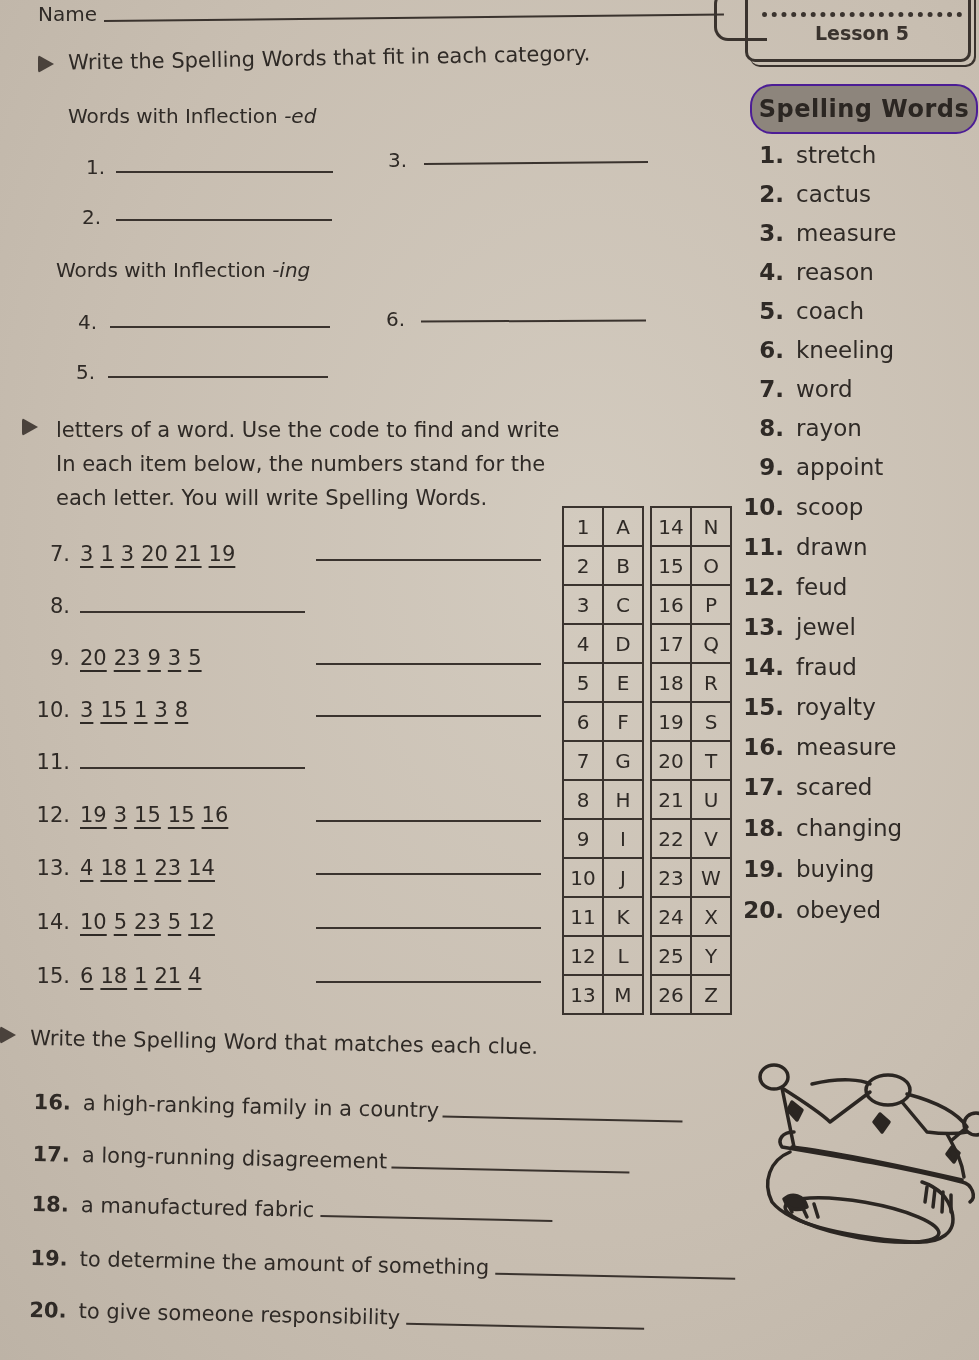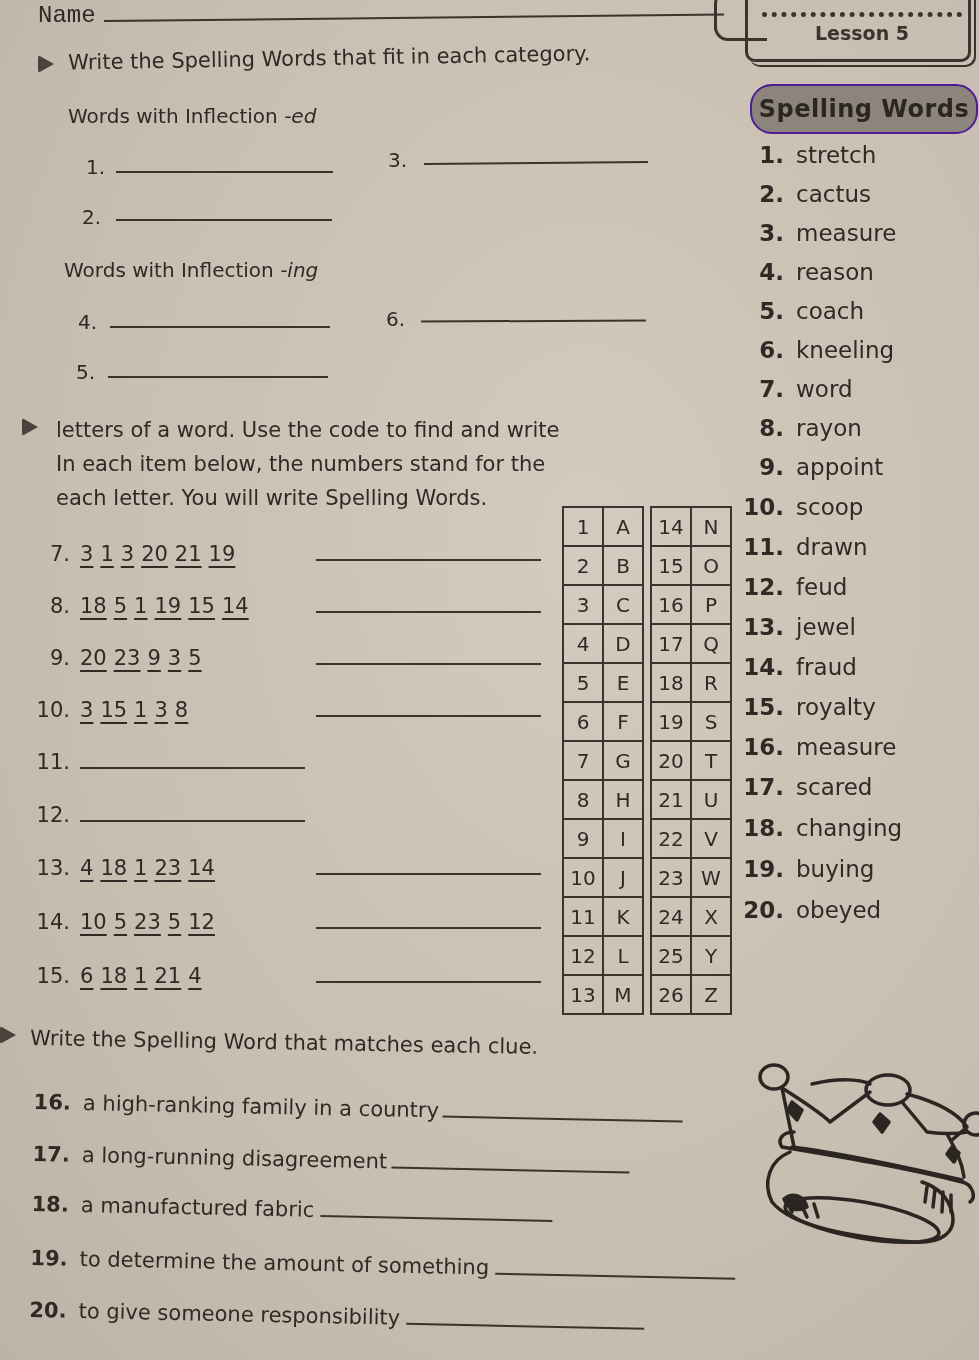--- a/index.html
+++ b/index.html
@@ -4,21 +4,21 @@
   <style>
     html, body { margin: 0; padding: 0; }
     body {
       width: 979px; height: 1360px; overflow: hidden; position: relative;
       background: #c9c0b3;
       background-image: radial-gradient(ellipse at 60% 40%, #d3cbbf 0%, #c8beb1 60%, #bdb3a6 100%);
       font-family: "DejaVu Sans", sans-serif;
       color: #2f2a26;
     }
     .abs { position: absolute; }
-    .name-label { left: 38px; top: 2px; font-size: 24px; font-family: Liberation Mono, monospace; }
+    .name-label { left: 38px; top: 2px; font-size: 20px; }
     .name-line { left: 104px; top: 20px; width: 620px; height: 2px; background: #3a332e; transform: rotate(-0.6deg); transform-origin: left; }
 
     .lesson-tab {
       left: 745px; top: -20px; width: 220px; height: 76px;
       border: 3px solid #3a332e; border-radius: 10px;
       box-shadow: 4px 4px 0 -1px #c9c0b3, 5px 5px 0 0 #3a332e;
     }
     .lesson-tab-ear { left: 714px; top: -10px; width: 50px; height: 45px; border: 3px solid #3a332e; border-right: none; border-radius: 14px 0 0 14px; }
     .lesson-dots { left: 762px; top: 12px; width: 200px; height: 4px; border-top: 5px dotted #3a332e; }
     .lesson-label { left: 815px; top: 22px; font-size: 19px; font-weight: bold; color: #3a332e; }
@@ -70,21 +70,21 @@
 
 <div class="abs cat" style="left:68px; top:104px;"><span>Words with Inflection </span><i>-ed</i></div>
 
 <div class="abs num" style="left:86px; top:155px;">1.</div>
 <div class="abs blank" style="left:116px; top:171px; width:217px;"></div>
 <div class="abs num" style="left:388px; top:148px;">3.</div>
 <div class="abs blank" style="left:424px; top:162px; width:224px; transform:rotate(-0.5deg);"></div>
 <div class="abs num" style="left:82px; top:205px;">2.</div>
 <div class="abs blank" style="left:116px; top:219px; width:216px;"></div>
 
-<div class="abs cat" style="left:64px; top:258px;"><span>Words with Inflection </span><i>-ing</i></div>
+<div class="abs cat" style="left:56px; top:258px;"><span>Words with Inflection </span><i>-ing</i></div>
 
 <div class="abs num" style="left:78px; top:310px;">4.</div>
 <div class="abs blank" style="left:110px; top:326px; width:220px;"></div>
 <div class="abs num" style="left:386px; top:307px;">6.</div>
 <div class="abs blank" style="left:421px; top:320px; width:225px; transform:rotate(-0.3deg);"></div>
 <div class="abs num" style="left:76px; top:360px;">5.</div>
 <div class="abs blank" style="left:108px; top:376px; width:220px;"></div>
 
 <div class="abs sw-head">
   <span>Spelling Words</span>
@@ -180,39 +180,39 @@
 </div>
 
 <div class="abs" style="left:28px; top:542px; width:520px;">
   <div class="code-line" style="height:52px;">
     <span class="qn">7.</span>
     <span class="codes" style="width:236px;"><span>3</span><span>1</span><span>3</span><span>20</span><span>21</span><span>19</span></span>
     <span class="blank" style="display:inline-block; width:225px;"></span>
   </div>
   <div class="code-line" style="height:52px;">
     <span class="qn">8.</span>
-    <span class="codes" style="width:236px;"><span>18</span><span>5</span><span>1</span><span>19</span><span>15</span><span>14</span></span>
     <span class="blank" style="display:inline-block; width:225px;"></span>
   </div>
   <div class="code-line" style="height:52px;">
     <span class="qn">9.</span>
     <span class="codes" style="width:236px;"><span>20</span><span>23</span><span>9</span><span>3</span><span>5</span></span>
     <span class="blank" style="display:inline-block; width:225px;"></span>
   </div>
   <div class="code-line" style="height:52px;">
     <span class="qn">10.</span>
     <span class="codes" style="width:236px;"><span>3</span><span>15</span><span>1</span><span>3</span><span>8</span></span>
     <span class="blank" style="display:inline-block; width:225px;"></span>
   </div>
   <div class="code-line" style="height:53px;">
     <span class="qn">11.</span>
     <span class="blank" style="display:inline-block; width:225px;"></span>
   </div>
   <div class="code-line" style="height:53px;">
     <span class="qn">12.</span>
+    <span class="codes" style="width:236px;"><span>19</span><span>3</span><span>15</span><span>15</span><span>16</span></span>
     <span class="blank" style="display:inline-block; width:225px;"></span>
   </div>
   <div class="code-line" style="height:54px;">
     <span class="qn">13.</span>
     <span class="codes" style="width:236px;"><span>4</span><span>18</span><span>1</span><span>23</span><span>14</span></span>
     <span class="blank" style="display:inline-block; width:225px;"></span>
   </div>
   <div class="code-line" style="height:54px;">
     <span class="qn">14.</span>
     <span class="codes" style="width:236px;"><span>10</span><span>5</span><span>23</span><span>5</span><span>12</span></span>

